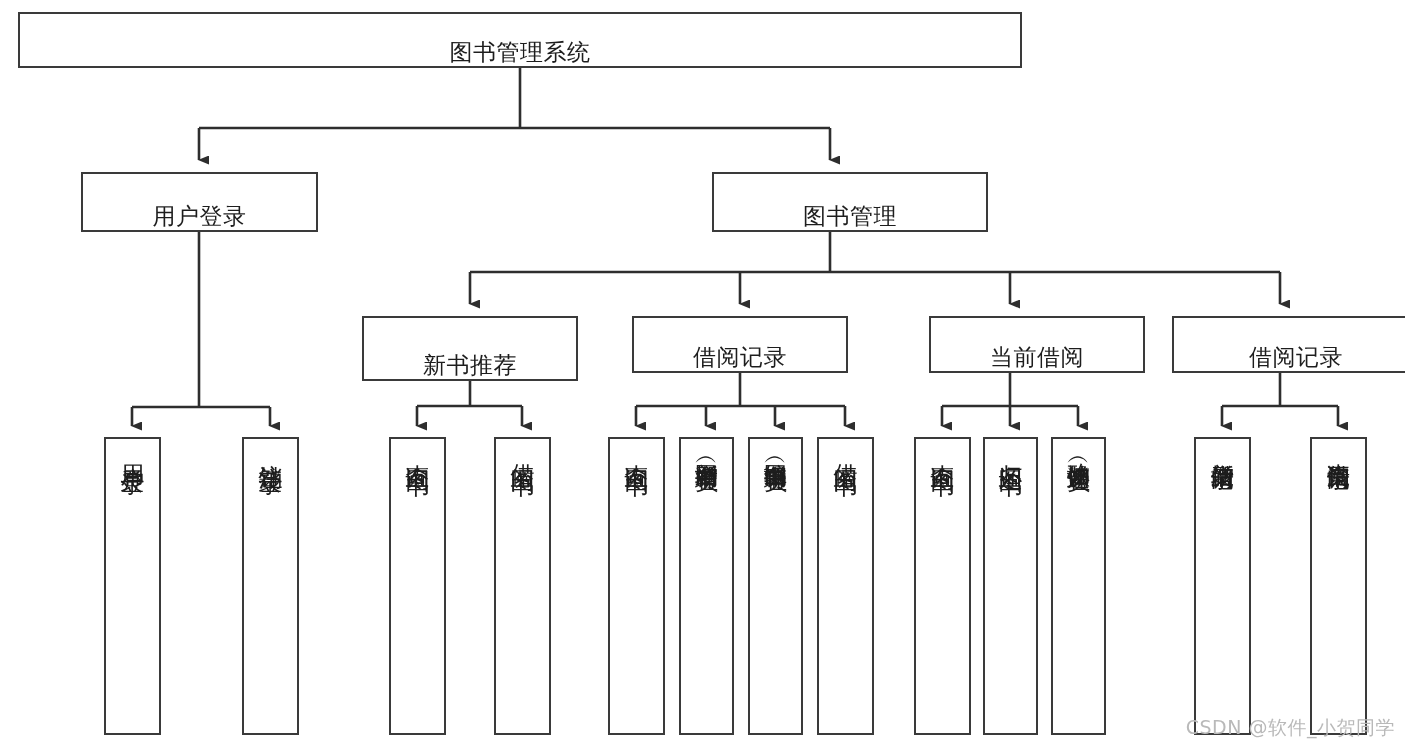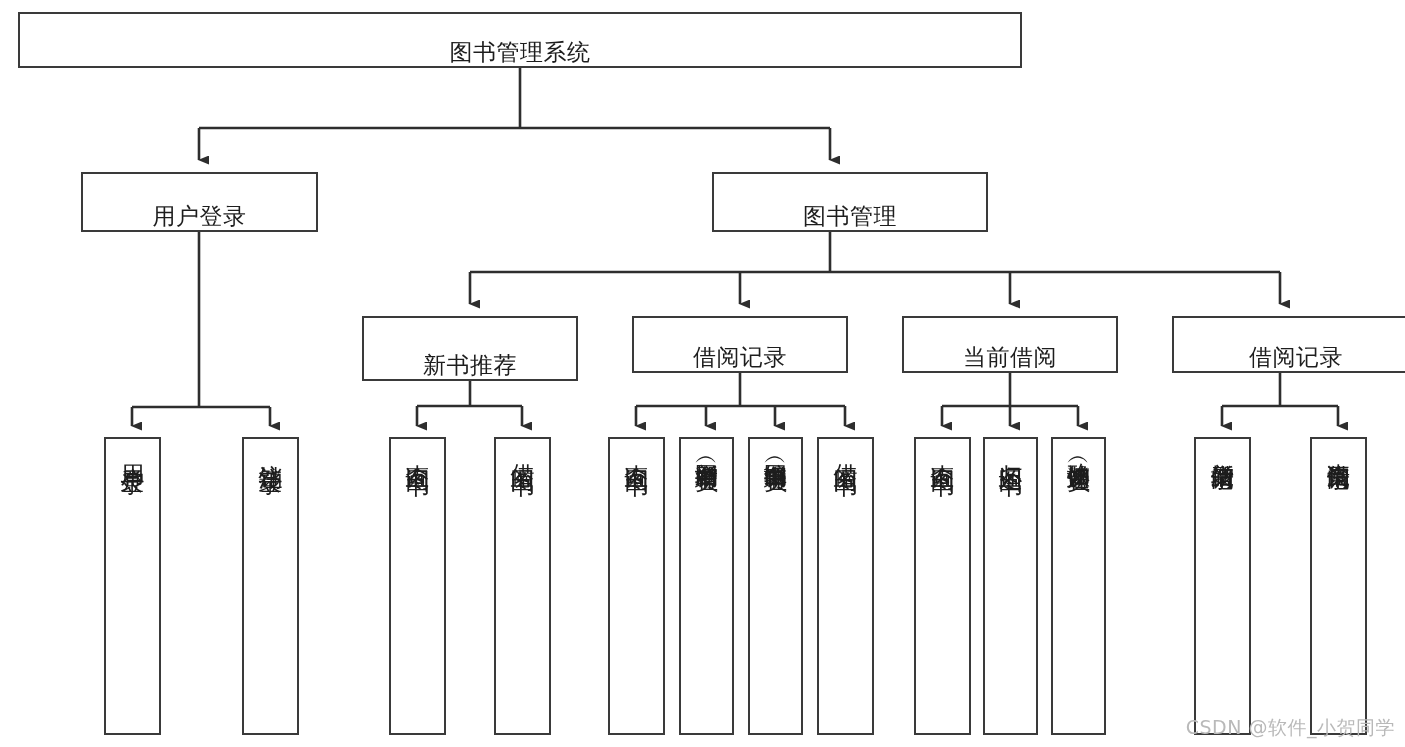--- a/index.html
+++ b/index.html
@@ -150,21 +150,21 @@
   </div>
 
   <div class="node horiz" style="left:362px; top:316px; width:216px; height:65px;">
     <span class="node-label">新书推荐</span>
   </div>
 
   <div class="node horiz" style="left:632px; top:316px; width:216px; height:57px;">
     <span class="node-label">借阅记录</span>
   </div>
 
-  <div class="node horiz" style="left:902px; top:316px; width:216px; height:57px;">
+  <div class="node horiz" style="left:929px; top:316px; width:216px; height:57px;">
     <span class="node-label">当前借阅</span>
   </div>
 
   <div class="node horiz" style="left:1172px; top:316px; width:248px; height:57px;">
     <span class="node-label">借阅记录</span>
   </div>
 
   <div class="node vert" style="left:104px; top:437px; width:57px; height:298px;">
     <span class="node-label">用户登录</span>
   </div>

